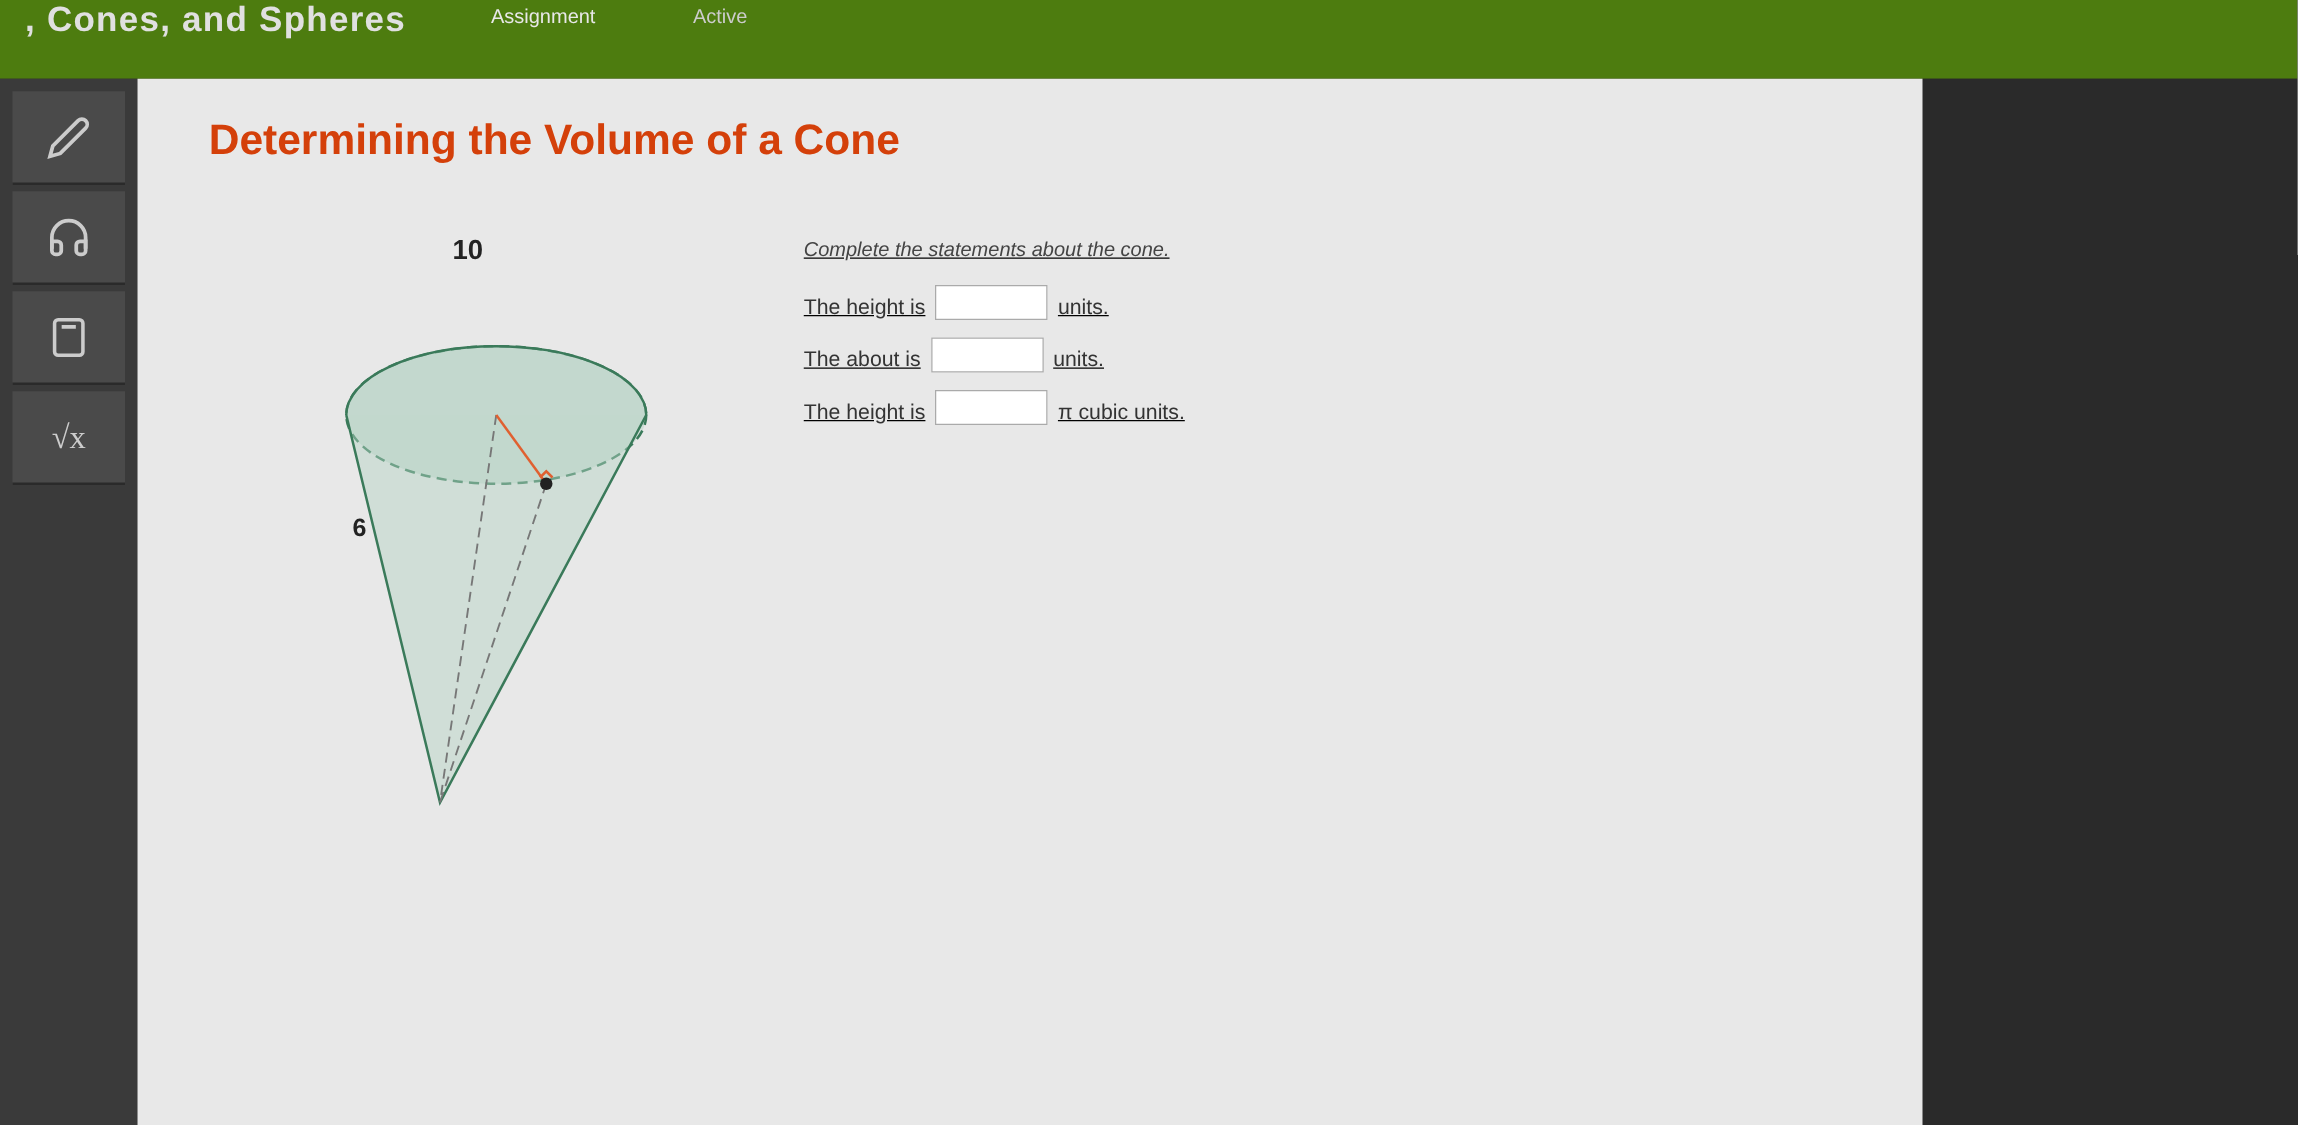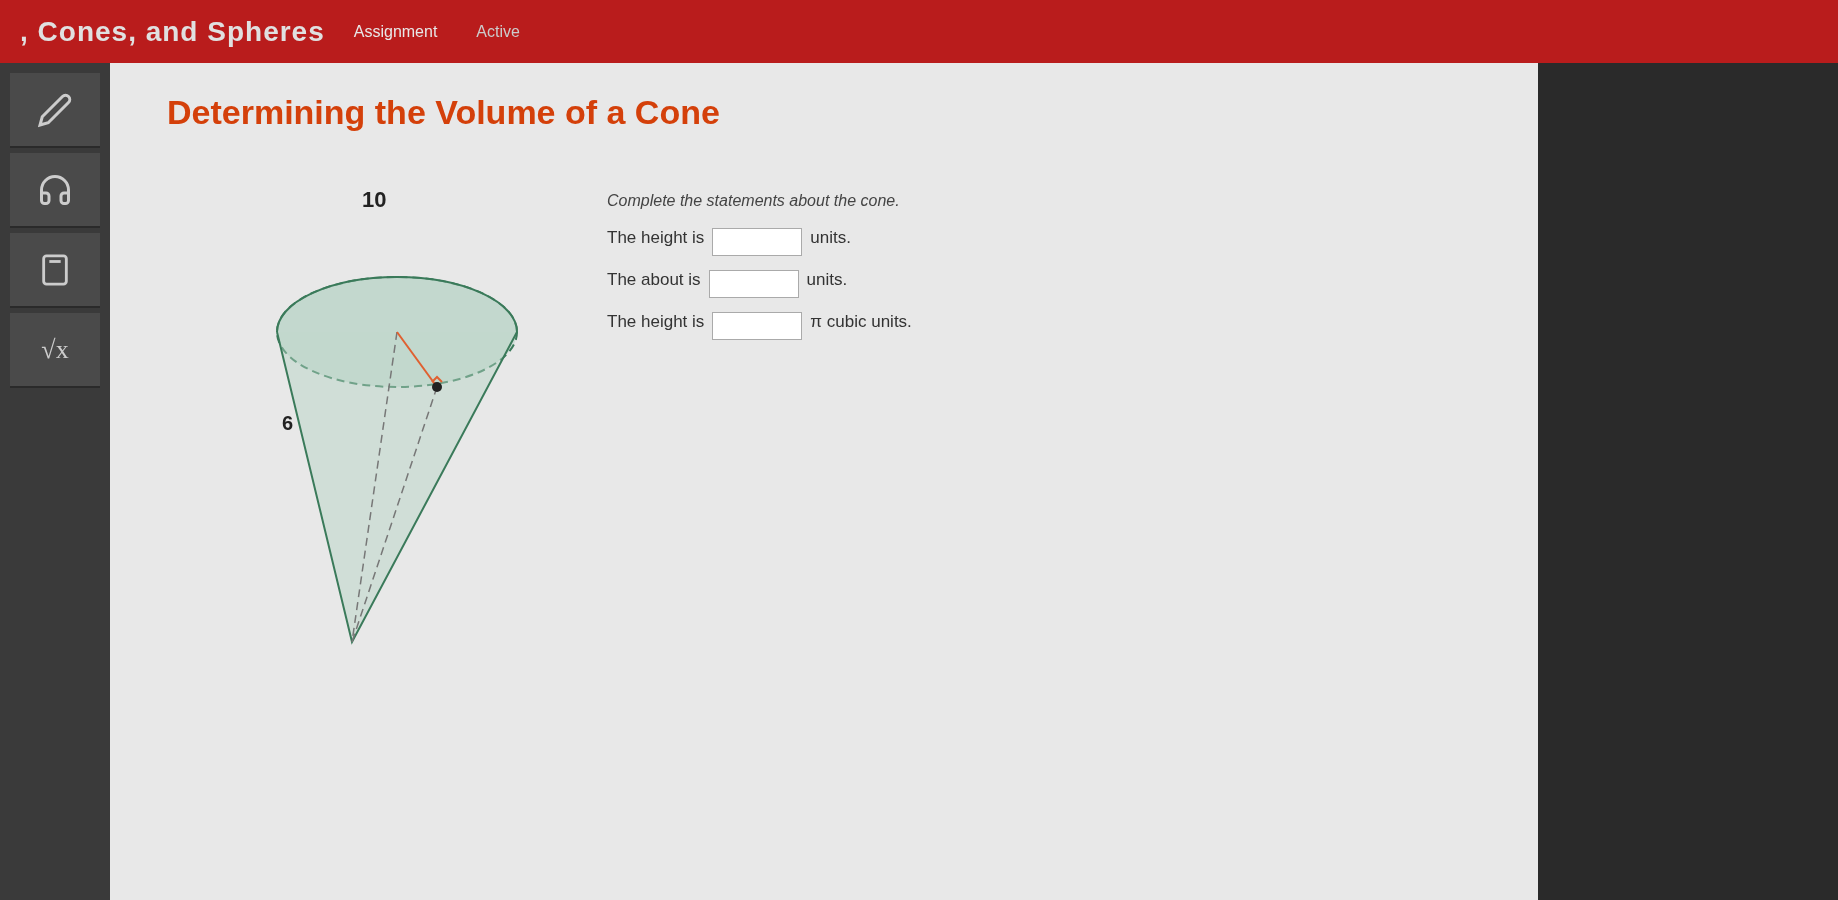--- a/index.html
+++ b/index.html
@@ -10,25 +10,24 @@
       background-color: #2a2a2a;
       font-family: Arial, sans-serif;
       overflow: hidden;
       display: flex;
       flex-direction: column;
     }
 
     
     .top-bar {
       display: flex;
-      align-items: center;
-      background-color: #b91c1c;
+      background-color: #4d7c0f;
       height: 63px;
       padding: 0 20px;
-      gap: 19px;
+      gap: 58px;
     }
 
     .top-title {
       color: #e0e0e0;
       font-size: 28px;
       font-weight: bold;
       letter-spacing: 1px;
     }
 
     .tab-assignment {
@@ -89,21 +88,21 @@
 
     .page-title {
       color: #d4400a;
       font-size: 34px;
       font-weight: bold;
       margin-bottom: 30px;
     }
 
     .content-body {
       display: flex;
-      gap: 60px;
+      gap: 96px;
       align-items: flex-start;
     }
 
     
     .diagram-area {
       position: relative;
       width: 380px;
       height: 500px;
       margin-top: 20px;
     }
@@ -122,32 +121,33 @@
       top: 230px;
       left: 115px;
       font-size: 20px;
       font-weight: bold;
       color: #222;
     }
 
     
     .right-panel {
       margin-top: 30px;
+      text-decoration: underline;
     }
 
     .instruction-text {
       font-size: 16px;
       color: #444;
       font-style: italic;
       margin-bottom: 18px;
     }
 
     .statement-row {
       display: flex;
-      align-items: flex-start;
+      align-items: flex-end;
       margin-bottom: 14px;
       font-size: 17px;
       color: #333;
     }
 
     .statement-row input {
       width: 90px;
       height: 28px;
       border: 1px solid #aaa;
       background: #fff;

